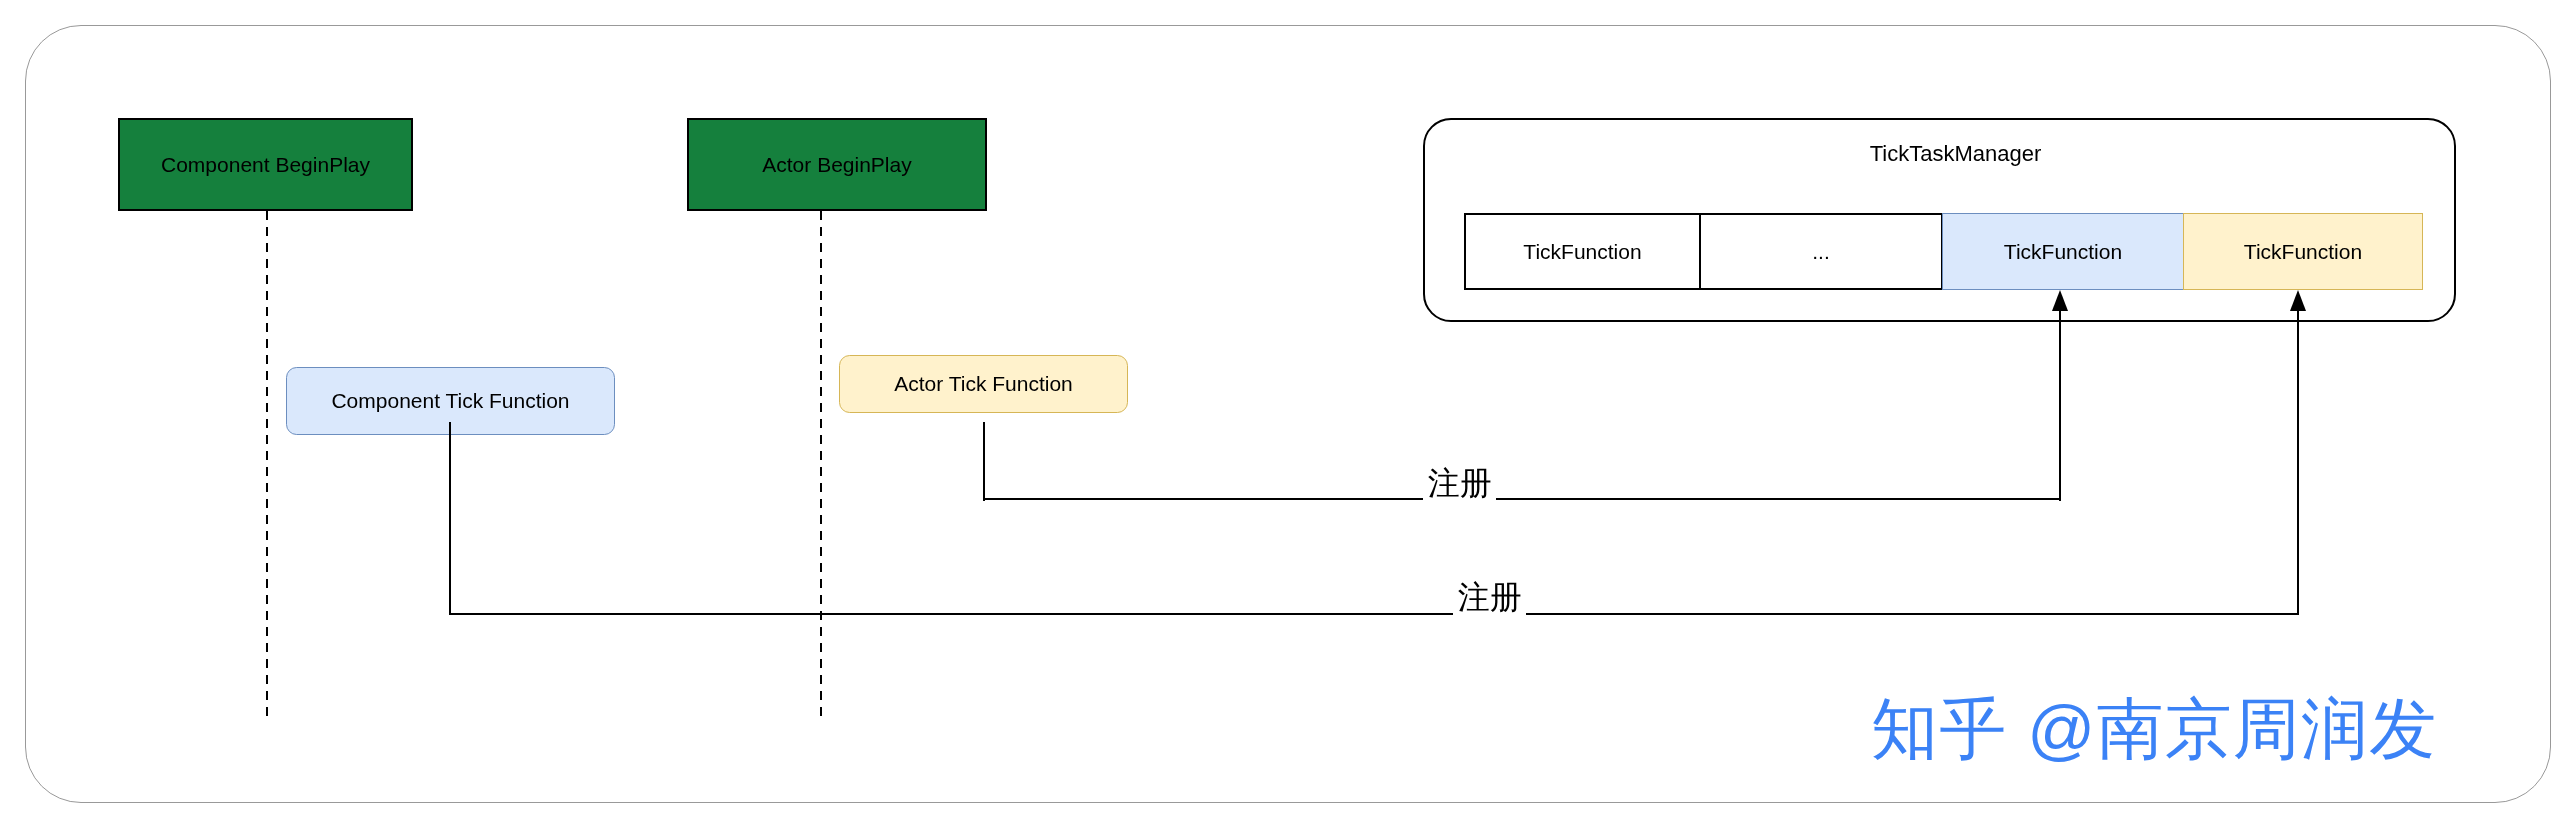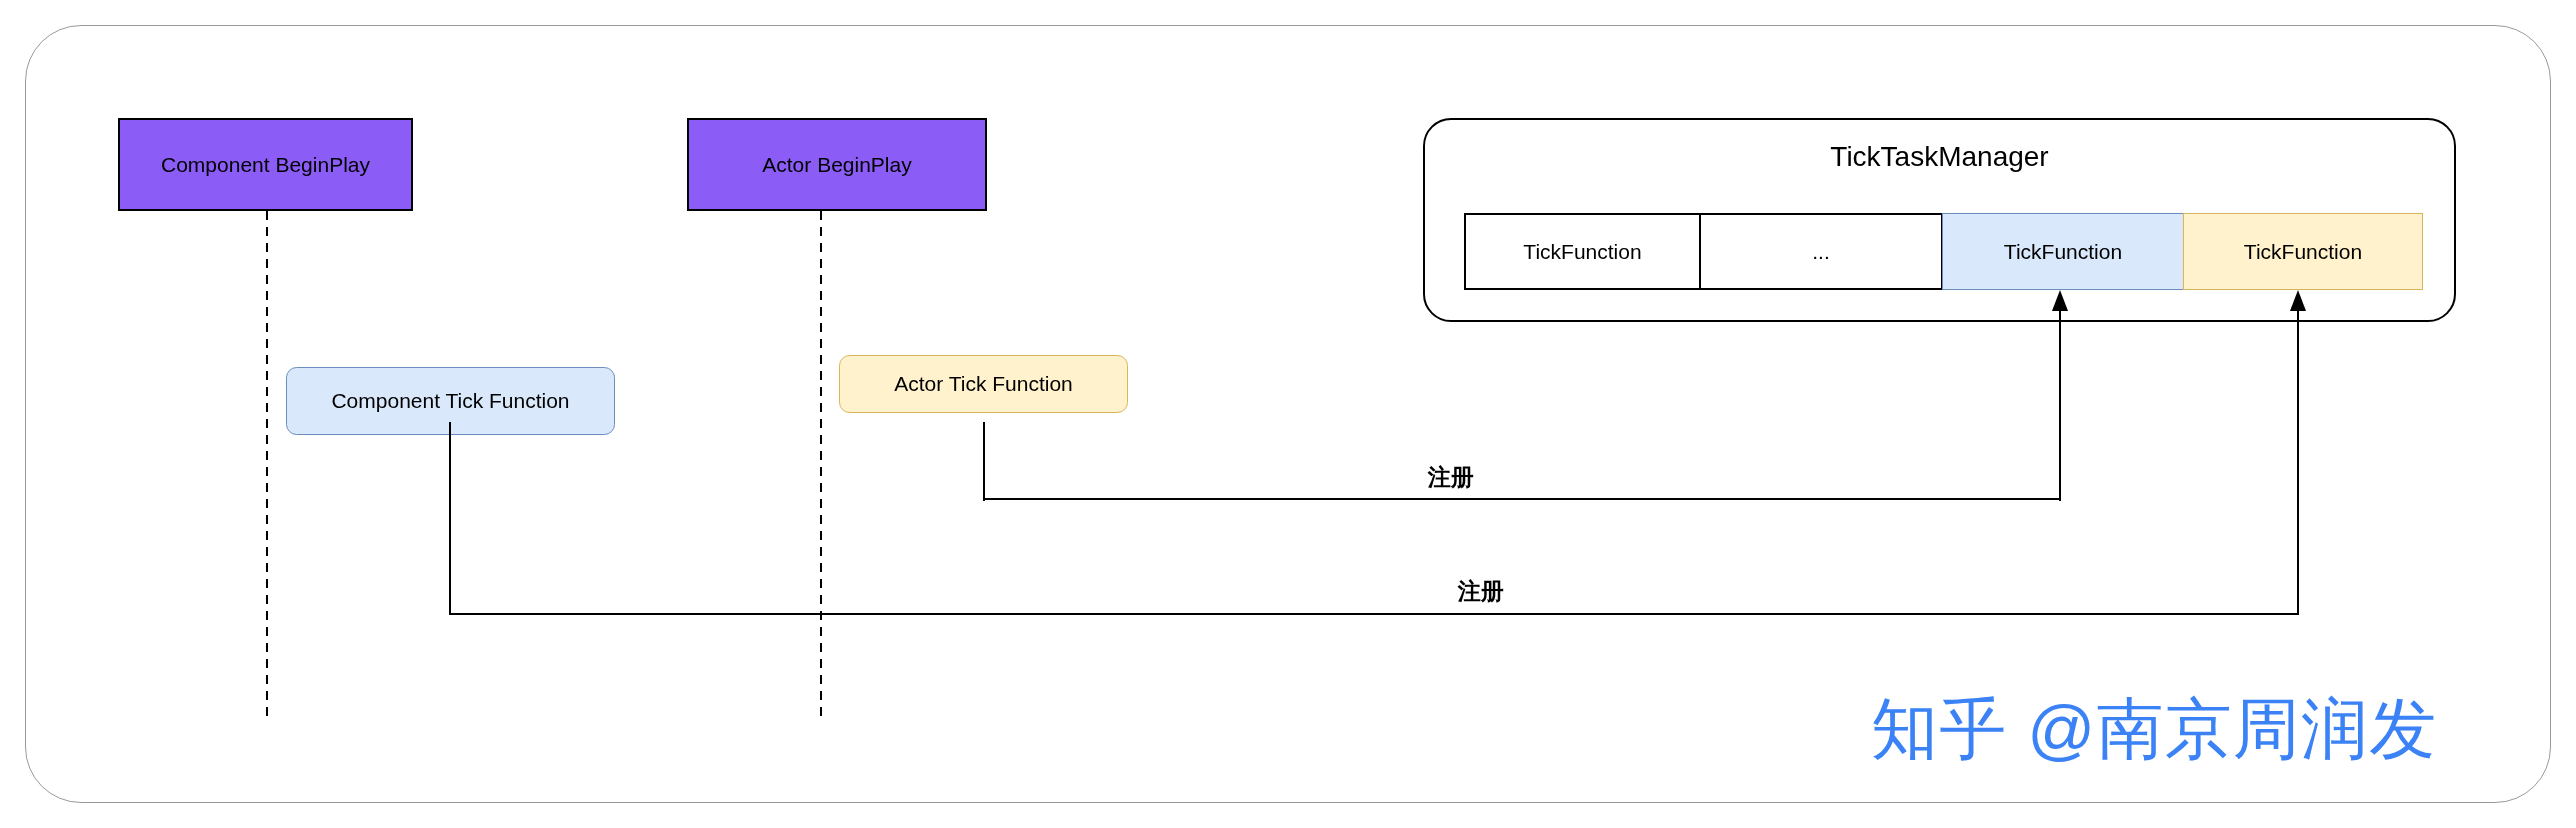--- a/index.html
+++ b/index.html
@@ -6,55 +6,55 @@
   #stage{
     position:relative;width:2576px;height:829px;background:#ffffff;overflow:hidden;
     font-family:"Liberation Sans","DejaVu Sans",sans-serif;color:#000;
   }
   .canvas-frame{
     position:absolute;left:25.4px;top:25px;width:2524px;height:776px;
     border:1.8px solid #999999;border-radius:56px;background:#ffffff;
   }
   .rect-box{
     position:absolute;display:flex;align-items:center;justify-content:center;
-    background:#8b5cf6;border:2.4px solid #000;box-sizing:border-box;
+    background:#15803d;border:2.4px solid #000;box-sizing:border-box;
     font-size:21px;white-space:nowrap;
   }
   .round-box{
     position:absolute;display:flex;align-items:center;justify-content:center;
     border-radius:10.6px;box-sizing:border-box;font-size:21px;white-space:nowrap;
   }
   .blue-style{background:#dae8fc;border:1.8px solid #6c8ebf;}
   .yellow-style{background:#fff2cc;border:1.8px solid #d6b656;}
   .ttm{
     position:absolute;left:1423px;top:118px;width:1033px;height:204px;
     border:2.4px solid #000;border-radius:28px;background:#ffffff;box-sizing:border-box;
   }
   .ttm-title{
-    position:absolute;left:0;top:21px;width:100%;text-align:center;
-    font-size:28px;
+    position:absolute;left:16px;top:21px;width:100%;text-align:center;
+    font-size:22px;
   }
   .slot{
     position:absolute;top:213px;height:77px;display:flex;align-items:center;justify-content:center;
     box-sizing:border-box;font-size:21px;white-space:nowrap;
   }
   .slot-white{background:#ffffff;border:2.4px solid #000;}
   .vline{position:absolute;width:2.4px;background:#000;}
   .hline{position:absolute;height:2.4px;background:#000;}
   .dashed-line{
     position:absolute;width:2.4px;top:211px;height:505px;
     background:repeating-linear-gradient(to bottom,#000 0 9.4px,transparent 9.4px 16px);
   }
   .arrow-up{
     position:absolute;width:0;height:0;
     border-left:8.3px solid transparent;border-right:8.3px solid transparent;
     border-bottom:21px solid #000;
   }
   .edge-label{
-    position:absolute;font-size:23px;background:#ffffff;padding:0 4.7px;white-space:nowrap;font-weight:bold;
+    position:absolute;font-size:32px;background:#ffffff;padding:0 4.7px;white-space:nowrap;
   }
   .watermark{
     position:absolute;left:1871px;top:684px;width:667px;
     font-size:67px;color:#3b82f6;white-space:nowrap;letter-spacing:1.2px;
   }
 </style>
 </head>
 <body>
 
 <div id="stage">

